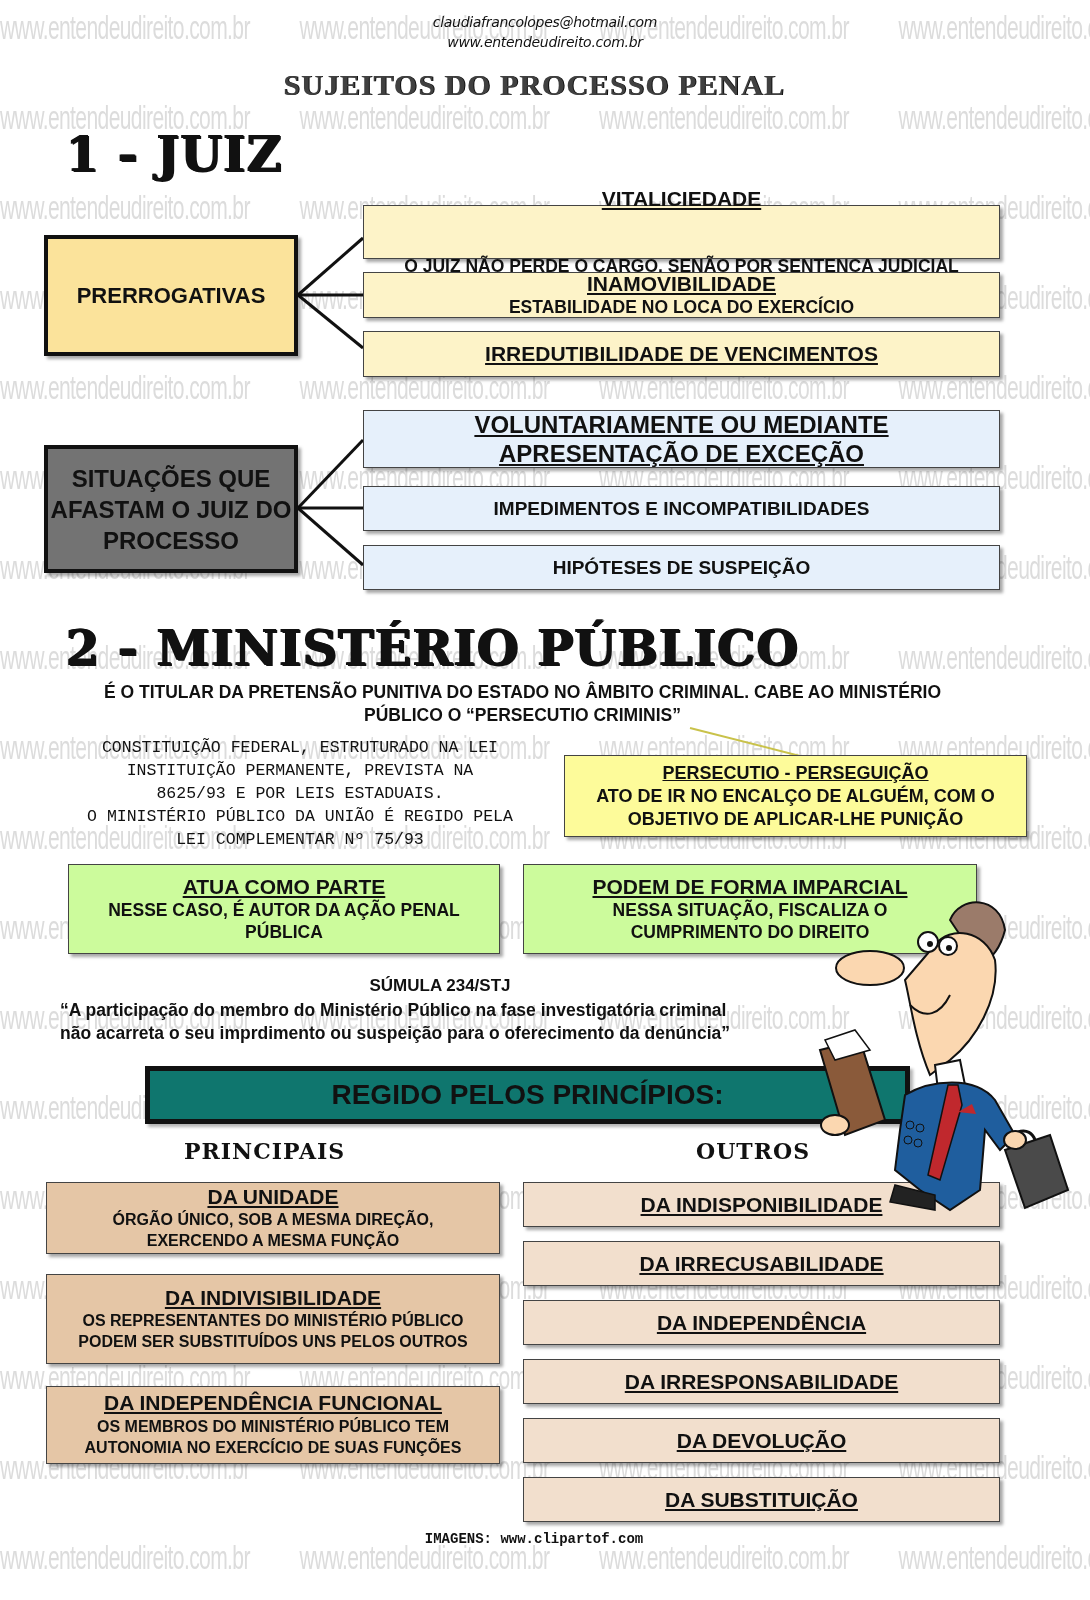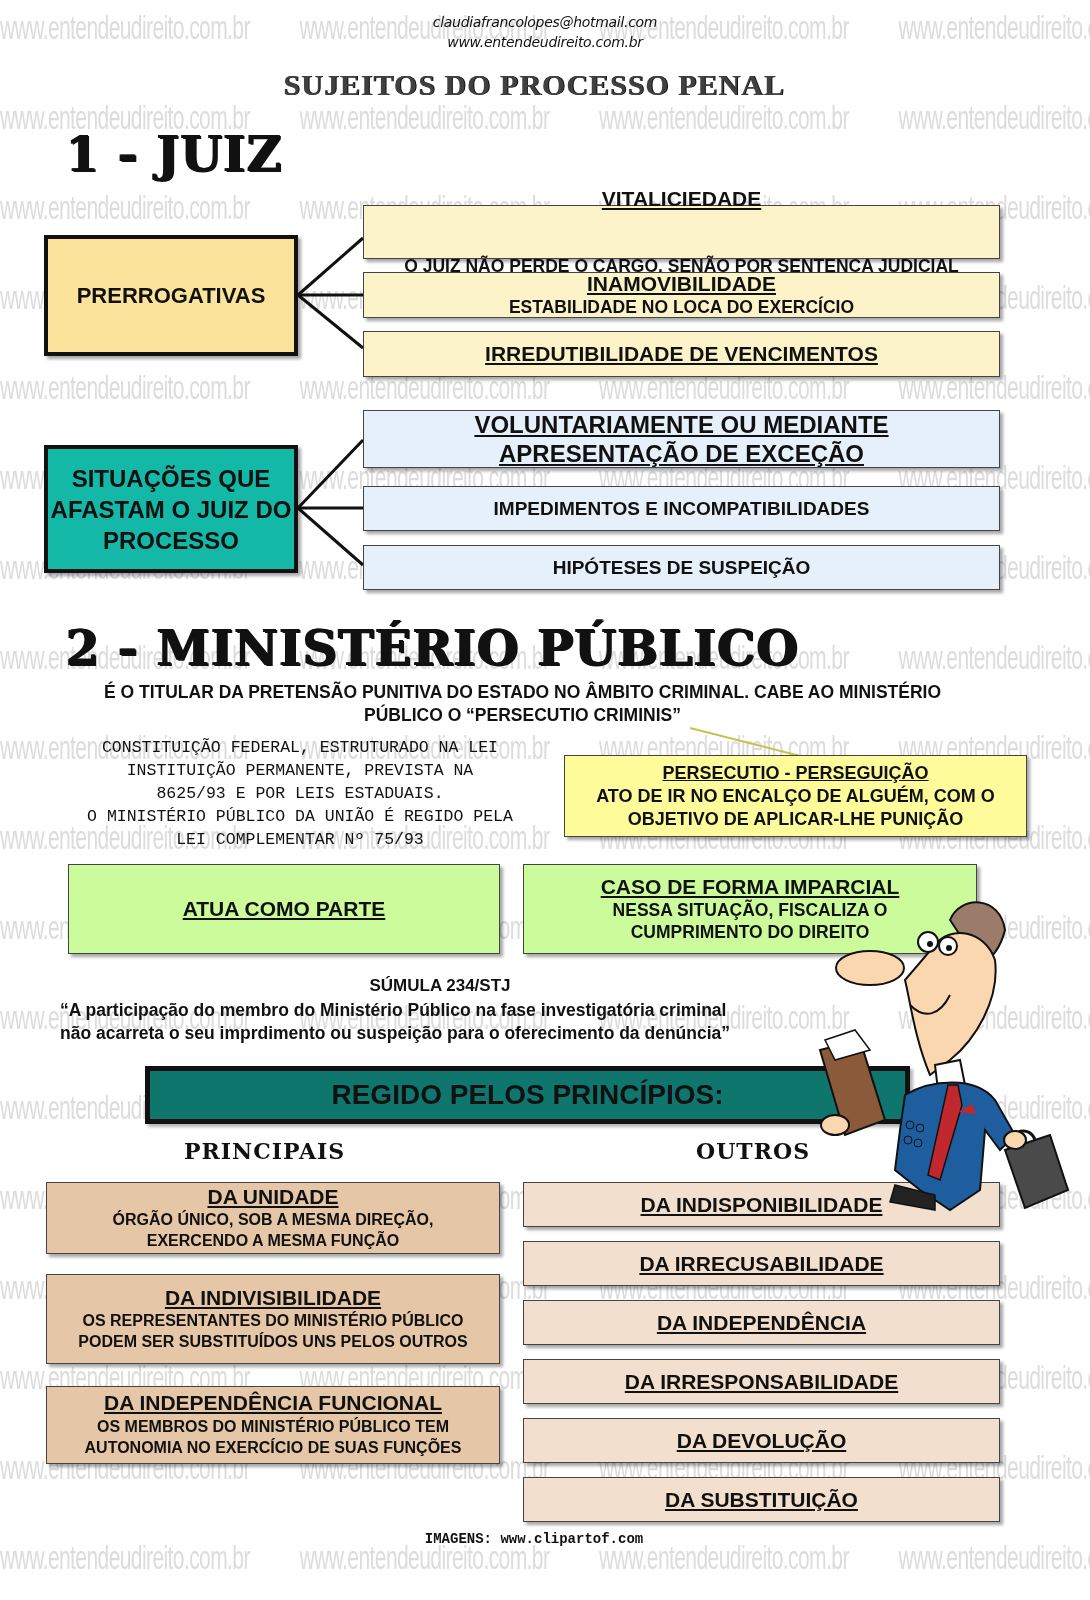--- a/index.html
+++ b/index.html
@@ -12,21 +12,21 @@
   .wm-row span { display: inline-block; margin-right: 80px; }
 
   .layer { position: absolute; z-index: 2; }
 
   .contact { left: 0; width: 1090px; top: 12px; text-align: center; font-family: "DejaVu Sans", sans-serif; font-size: 14px; line-height: 20px; color: #111; font-style: italic; letter-spacing: -0.3px; }
   .main-title { left: 0; width: 1068px; top: 68px; text-align: center; font-family: "Liberation Serif", serif; font-weight: bold; font-size: 30px; letter-spacing: 1px; color: #404040; text-shadow: 1px 0 0 #111; }
   .section-title { font-family: "DejaVu Serif", serif; font-weight: bold; font-size: 48px; color: #111; letter-spacing: 1px; text-shadow: 1px 1px 0 #111, -1px 0 0 #111; }
 
   .node { position: absolute; z-index: 2; border: 4px solid #111; display: flex; align-items: center; justify-content: center; text-align: center; font-weight: bold; box-shadow: 3px 3px 3px rgba(0,0,0,0.35); }
   .node-yellow { background: #fbe39b; }
-  .node-blue { background: #14b8a6; }
+  .node-blue { background: #737373; }
 
   .box { position: absolute; z-index: 2; border: 1.5px solid #444; display: flex; flex-direction: column; align-items: center; justify-content: center; text-align: center; box-shadow: 3px 3px 3px rgba(0,0,0,0.35); font-family: "Liberation Sans", sans-serif; font-weight: bold; }
   .box-yellow { background: #fdf3c8; }
   .box-blue { background: #e6f0fb; }
   .box-brightyellow { background: #fdfb9a; }
   .box-green { background: #ccfb9c; }
   .box-tan { background: #e5c6a6; }
   .box-lighttan { background: #f2dfcd; }
   .box .head { text-decoration: underline; font-size: 21px; line-height: 24px; }
   .box .body { font-size: 17.5px; line-height: 22px; }
@@ -131,23 +131,24 @@
   <div>LEI COMPLEMENTAR Nº 75/93</div>
 </div>
 
 <div class="box box-brightyellow" style="left:564px; top:755px; width:463px; height:82px;">
   <div class="head" style="font-size:18px;">PERSECUTIO - PERSEGUIÇÃO</div>
   <div class="body" style="font-size:18px; line-height:23px; padding:0 3px;">ATO DE IR NO ENCALÇO DE ALGUÉM, COM O OBJETIVO DE APLICAR-LHE PUNIÇÃO</div>
 </div>
 
 <div class="box box-green" style="left:68px; top:864px; width:432px; height:90px;">
   <div class="head">ATUA COMO PARTE</div>
+  <div class="body" style="padding:0 20px;">NESSE CASO, É AUTOR DA AÇÃO PENAL PÚBLICA</div>
 </div>
 <div class="box box-green" style="left:523px; top:864px; width:454px; height:90px;">
-  <div class="head">CASO DE FORMA IMPARCIAL</div>
+  <div class="head">PODEM DE FORMA IMPARCIAL</div>
   <div class="body" style="padding:0 60px;">NESSA SITUAÇÃO, FISCALIZA O CUMPRIMENTO DO DIREITO</div>
 </div>
 
 <div class="plain" style="left:290px; top:976px; width:300px; font-size:17px;">SÚMULA 234/STJ</div>
 <div class="plain" style="left:60px; top:999px; width:780px; font-size:17.5px; line-height:23px; text-align:left;">
   <div>“A participação do membro do Ministério Público na fase investigatória criminal</div>
   <div>não acarreta o seu imprdimento ou suspeição para o oferecimento da denúncia”</div>
 </div>
 
 <div class="banner" style="left:145px; top:1066px; width:765px; height:58px;">

